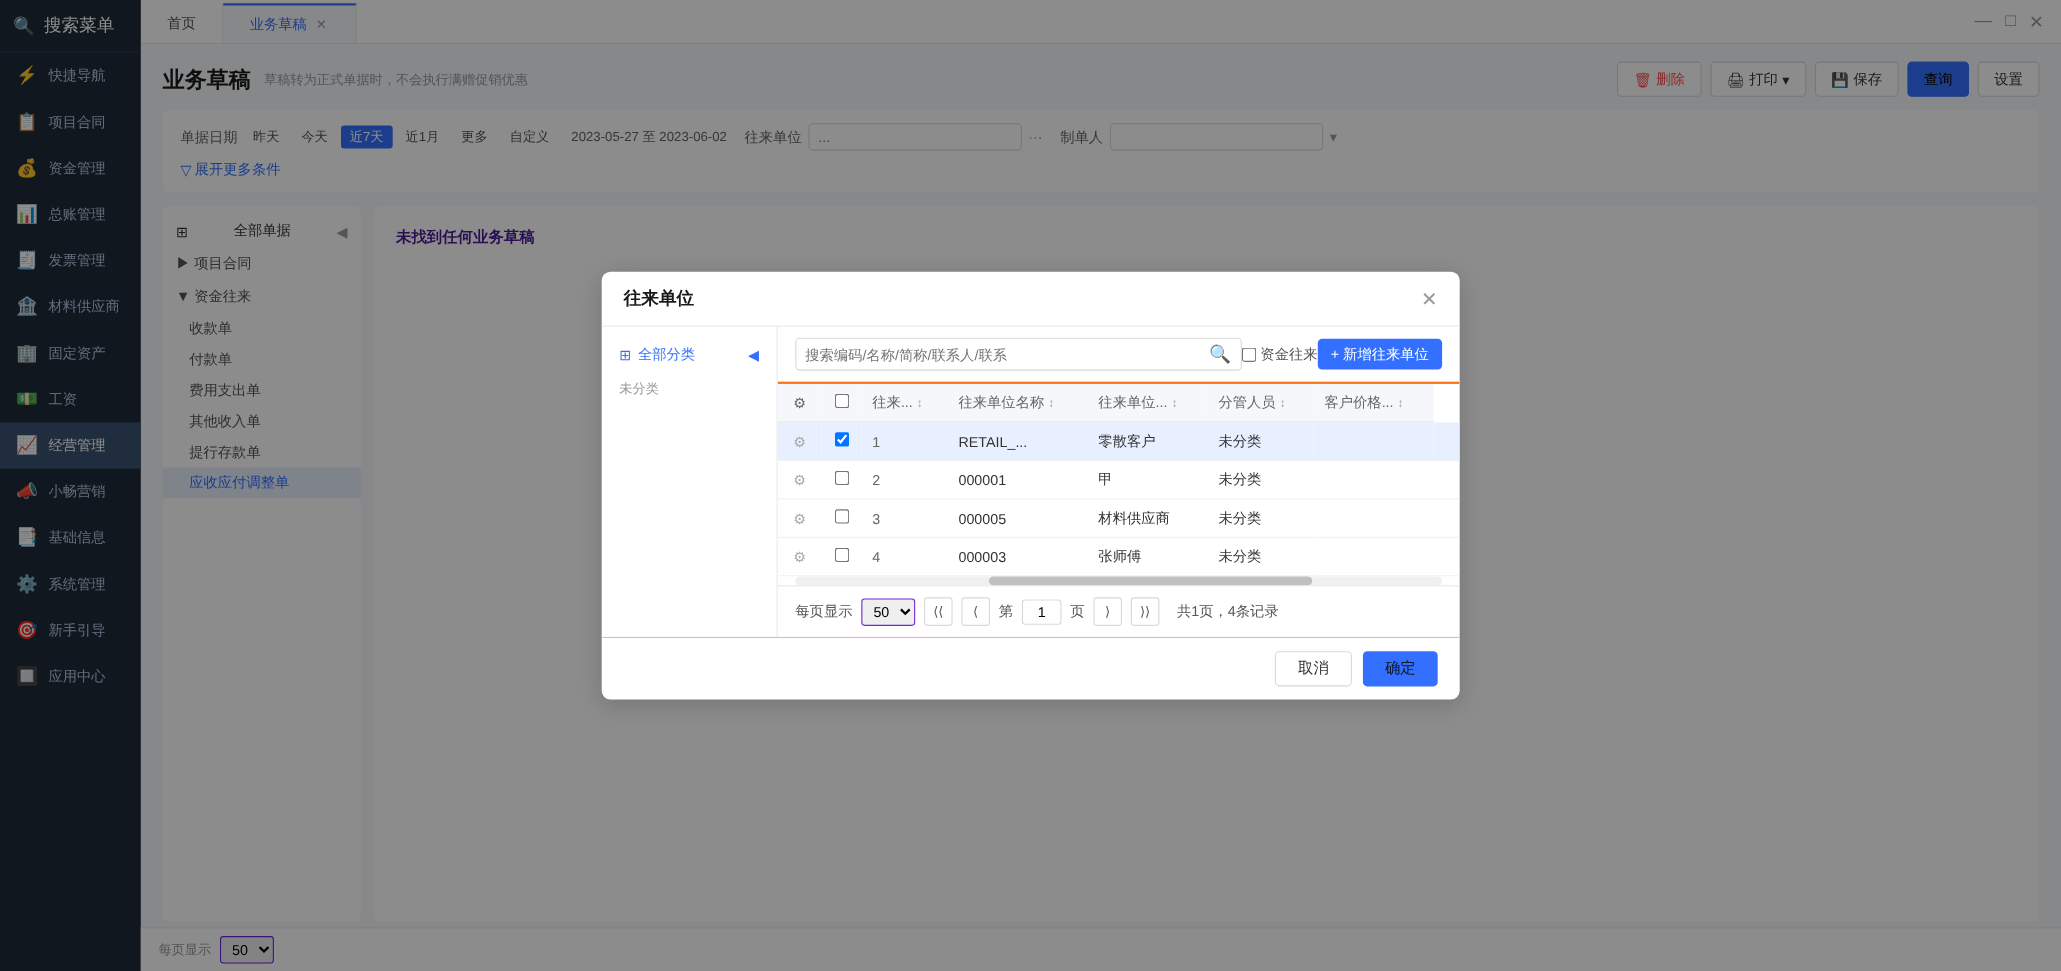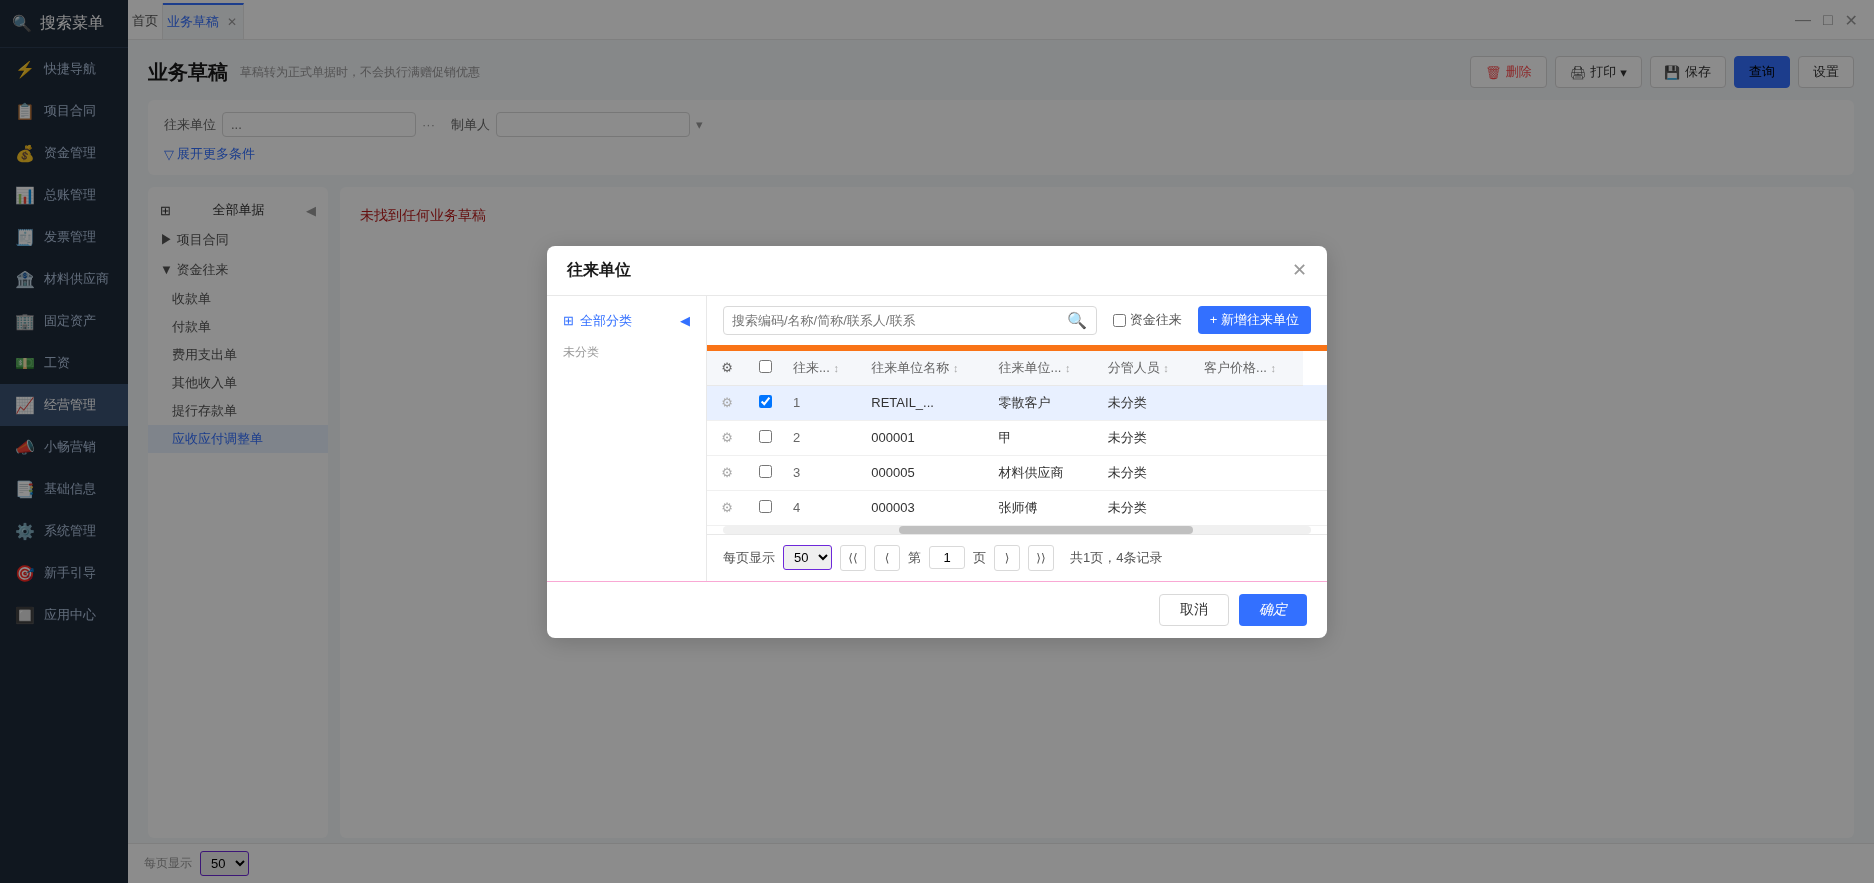--- a/index.html
+++ b/index.html
@@ -57,21 +57,21 @@
       height: 40px;
       background: #fff;
       display: flex;
       align-items: flex-end;
       padding: 0 0 0 0;
       border-bottom: 1px solid #e8e8e8;
       position: relative;
     }
     .tab-item {
       height: 36px;
-      padding: 0 4px;
+      padding: 0 24px;
       display: flex;
       align-items: center;
       gap: 6px;
       font-size: 13px;
       cursor: pointer;
       color: #555;
       border-right: 1px solid #e8e8e8;
       text-align: center;
     }
     .tab-item.active {
@@ -306,22 +306,22 @@
     .dialog-main {
       flex: 1;
       display: flex;
       flex-direction: column;
       overflow: hidden;
     }
     .dialog-toolbar {
       padding: 10px 16px;
       display: flex;
       align-items: center;
-      gap: 16px;
-      border-bottom: 6px solid #f97316;
+      gap: 0;
+      border-bottom: 2px solid #f97316;
     }
     .dialog-search {
       display: flex;
       align-items: center;
       border: 1px solid #d9d9d9;
       border-radius: 4px;
       padding: 4px 8px;
       gap: 4px;
       flex: 1;
     }
@@ -415,24 +415,23 @@
       background: #fff;
       color: #333;
       font-size: 14px;
       cursor: pointer;
     }
     .btn-confirm {
       padding: 6px 20px;
       border: none;
       border-radius: 4px;
       background: #3370ff;
-      color: #ffffff;
+      color: #0f172a;
       font-size: 14px;
       cursor: pointer;
-      font-style: italic;
     }
 
     .scroll-track {
       height: 8px;
       background: #f0f0f0;
       border-radius: 4px;
       position: relative;
       margin: 0 16px;
     }
     .scroll-thumb {
@@ -585,20 +584,32 @@
           <span>保存</span>
         </button>
         <button class="btn btn-primary">查询</button>
         <button class="btn">设置</button>
       </div>
     </div>
 
     <div class="filter-bar">
       <div class="filter-row">
         <div class="filter-item">
+          <span class="filter-label">单据日期</span>
+          <div class="date-btns">
+            <button class="date-btn">昨天</button>
+            <button class="date-btn">今天</button>
+            <button class="date-btn active">近7天</button>
+            <button class="date-btn">近1月</button>
+            <button class="date-btn">更多</button>
+            <button class="date-btn">自定义</button>
+          </div>
+          <span style="font-size:12px;color:#666;margin-left:6px;">2023-05-27 至 2023-06-02</span>
+        </div>
+        <div class="filter-item">
           <span class="filter-label">往来单位</span>
           <input class="filter-input" placeholder="..." style="">
           <span style="color:#999;">···</span>
         </div>
         <div class="filter-item">
           <span class="filter-label">制单人</span>
           <input class="filter-input" placeholder="" style="">
           <span style="color:#999;">▾</span>
         </div>
       </div>
@@ -626,21 +637,21 @@
         </div>
         <div class="left-sidebar-sub">收款单</div>
         <div class="left-sidebar-sub">付款单</div>
         <div class="left-sidebar-sub">费用支出单</div>
         <div class="left-sidebar-sub">其他收入单</div>
         <div class="left-sidebar-sub">提行存款单</div>
         <div class="left-sidebar-sub active">应收应付调整单</div>
       </div>
 
       <div class="main-table-area">
-        <div style="padding:20px;color:#b91c1c;font-size:14px;">未找到任何业务草稿</div>
+        <div style="padding:20px;color:#4c1d95;font-size:14px;font-weight:bold;">未找到任何业务草稿</div>
       </div>
     </div>
   </div>
 
   <div class="bottom-bar">
     <span>每页显示</span>
     <select class="page-size-select">
       <option>50</option>
     </select>
   </div>

